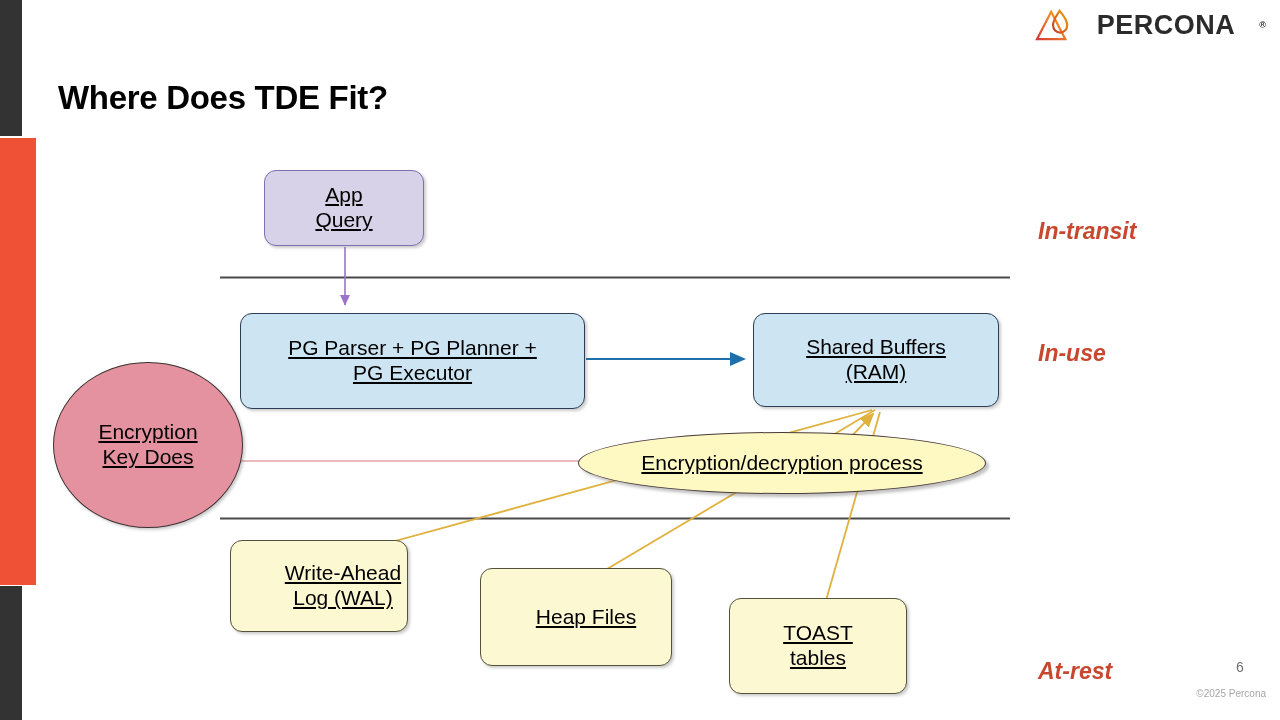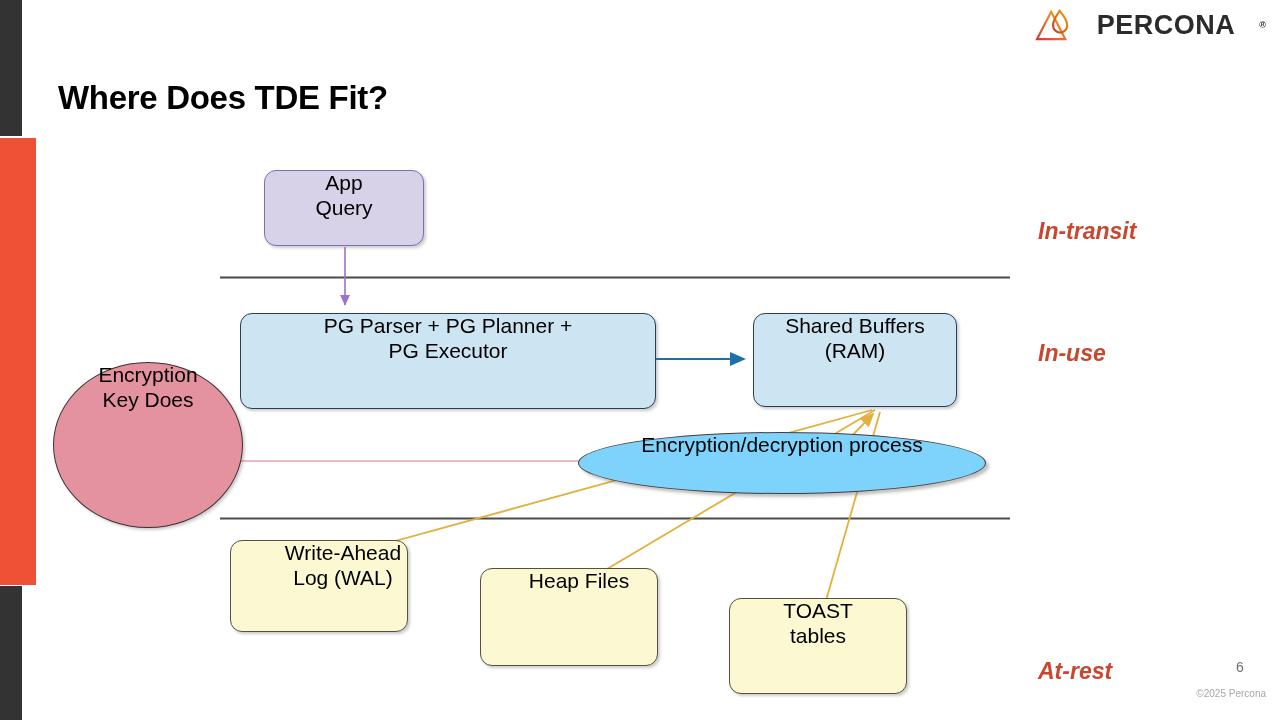--- a/index.html
+++ b/index.html
@@ -78,83 +78,85 @@
     left: 0; top: 0;
     width: 1280px; height: 720px;
     pointer-events: none;
   }
 
   
   .node {
     position: absolute;
     box-sizing: border-box;
     display: flex;
+    align-items: center;
     justify-content: center;
     text-align: center;
     color: #000000;
     line-height: 1.18;
+    text-decoration: underline;
   }
   .node-rect {
     border-radius: 12px;
   }
 
   .n-app {
     left: 264px; top: 170px;
     width: 160px; height: 76px;
     background: #d7d2e8;
     border: 1.5px solid #7d6fb0;
     font-size: 21px;
     box-shadow: 2px 2px 3px rgba(110,110,110,0.35);
   }
   .n-parser {
     left: 240px; top: 313px;
-    width: 416px; height: 96px;
+    width: 345px; height: 96px;
     background: #cde4f2;
     border: 1.6px solid #2c3e55;
     font-size: 21px;
     box-shadow: 2px 2px 3px rgba(110,110,110,0.35);
   }
   .n-buffers {
     left: 753px; top: 313px;
-    width: 204px; height: 94px;
+    width: 246px; height: 94px;
     background: #cde4f2;
     border: 1.6px solid #2c3e55;
     font-size: 21px;
     box-shadow: 2px 2px 3px rgba(110,110,110,0.35);
   }
   .n-keystore {
     left: 53px; top: 362px;
     width: 190px; height: 166px;
     background: #e492a0;
     border: 1.6px solid #3d3030;
     border-radius: 50%;
     font-size: 21px;
     box-shadow: 2px 2px 3px rgba(110,110,110,0.35);
   }
   .n-process {
     left: 578px; top: 432px;
     width: 408px; height: 62px;
-    background: #7dd3fc;
+    background: #fef9c3;
     border: 1.6px solid #4a3b3b;
     border-radius: 50%;
     font-size: 21px;
     box-shadow: 3px 3px 3px rgba(110,110,110,0.42);
   }
   .n-wal {
     left: 230px; top: 540px;
     width: 178px; height: 92px;
     background: #fbf8d2;
     border: 1.6px solid #54523b;
     font-size: 21px;
     box-shadow: 2px 2px 3px rgba(110,110,110,0.35);
     padding-left: 48px;
   }
   .n-heap {
     left: 480px; top: 568px;
-    width: 178px; height: 98px;
+    width: 192px; height: 98px;
     background: #fbf8d2;
     border: 1.6px solid #54523b;
     font-size: 21px;
     box-shadow: 2px 2px 3px rgba(110,110,110,0.35);
     padding-left: 20px;
   }
   .n-toast {
     left: 729px; top: 598px;
     width: 178px; height: 96px;
     background: #fbf8d2;

